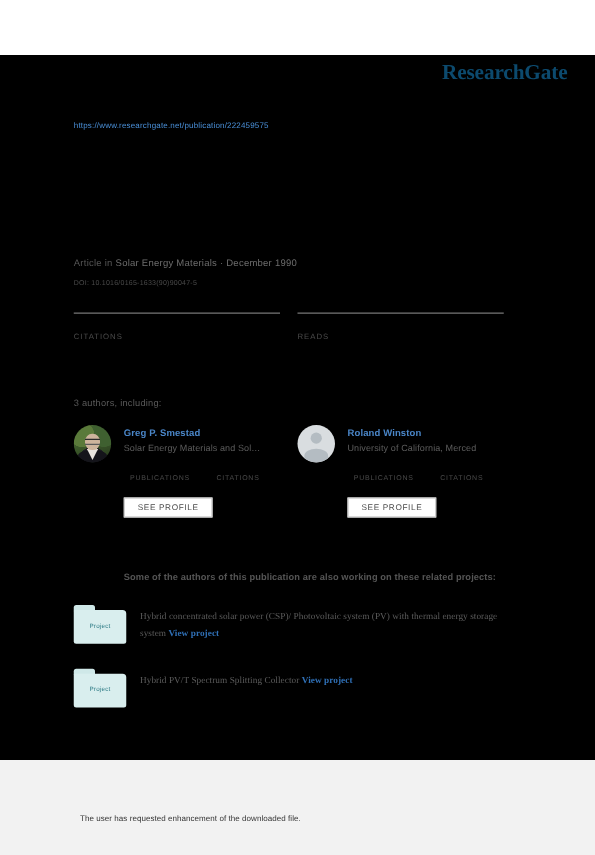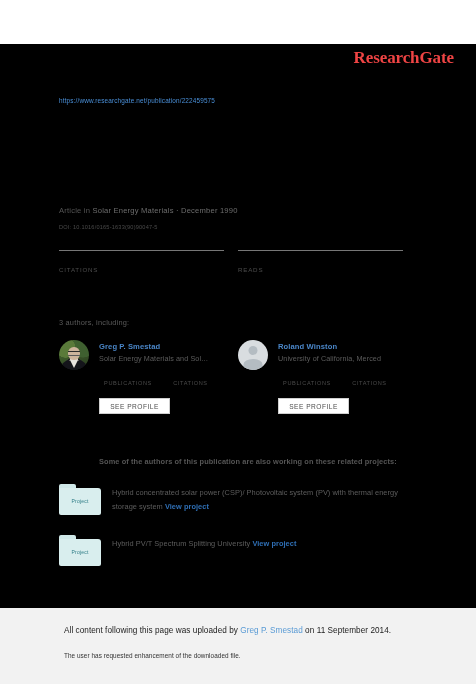--- a/index.html
+++ b/index.html
@@ -51,21 +51,21 @@
 
   
   .rg-logo {
     position: absolute;
     right: 22px;
     top: 48px;
     font-family: "Liberation Serif", serif;
     font-size: 17px;
     font-weight: 700;
     letter-spacing: -0.1px;
-    color: #ef4444;
+    color: #0c4a6e;
     white-space: nowrap;
   }
 
   
   .rg-url {
     position: absolute;
     left: 59px;
     top: 97px;
     font-size: 6.4px;
     letter-spacing: 0.15px;
@@ -324,20 +324,21 @@
 
   .project .ptext {
     position: absolute;
     left: 53px;
     top: 2px;
     width: 305px;
     font-size: 7.4px;
     line-height: 14px;
     color: #5d5d5d;
     letter-spacing: 0.05px;
+    font-family: Liberation Serif, serif;
   }
   .project .view-link {
     color: #2f6fb5;
     font-weight: 700;
     cursor: pointer;
     white-space: nowrap;
   }
 
   
   .footer-main {
@@ -451,23 +452,20 @@
     </div>
   </div>
 
   <div class="project p1">
     <div class="folder">
       <div class="tab"></div>
       <div class="body"></div>
       <div class="label">Project</div>
     </div>
     <div class="ptext">
-      <span>Hybrid PV/T Spectrum Splitting University</span>
+      <span>Hybrid PV/T Spectrum Splitting Collector</span>
       <span class="view-link">View project</span>
     </div>
   </div>
 
-  <div class="footer-main">
-    <span>All content following this page was uploaded by </span><span class="fl">Greg P. Smestad</span><span> on 11 September 2014.</span>
-  </div>
   <div class="footer-sub">The user has requested enhancement of the downloaded file.</div>
 
 </div>
 
 </body></html>

